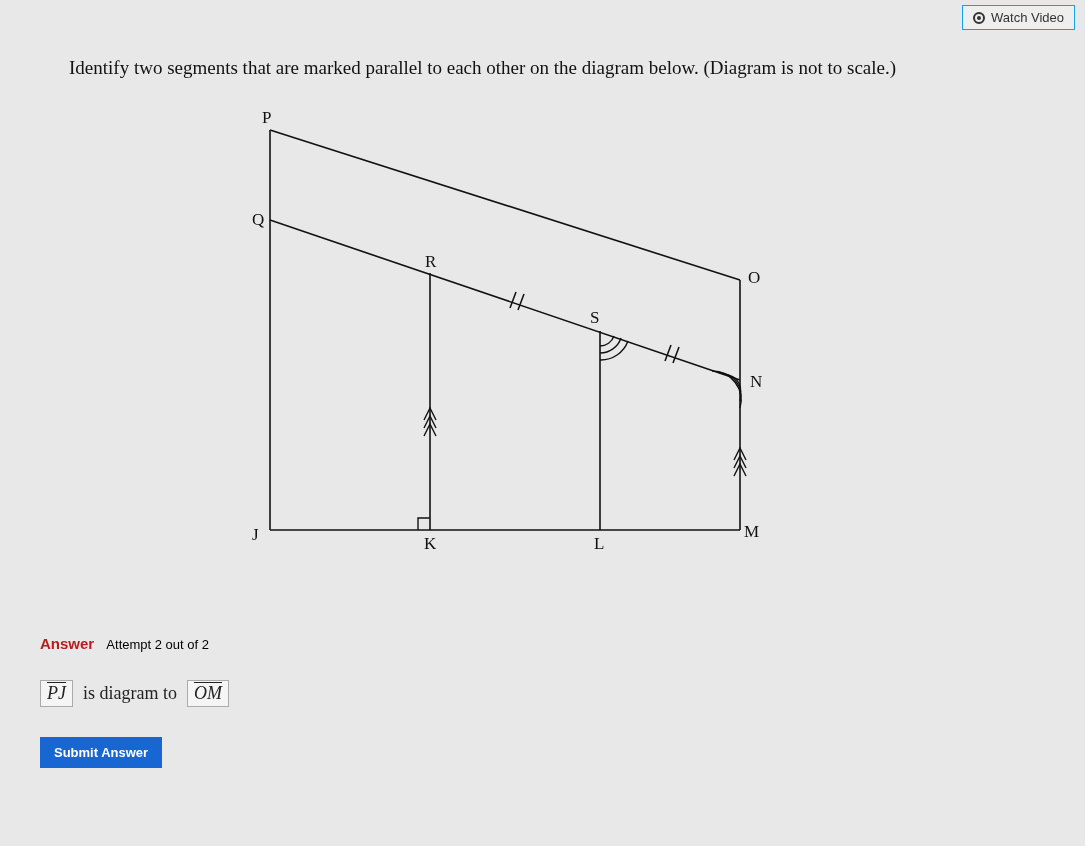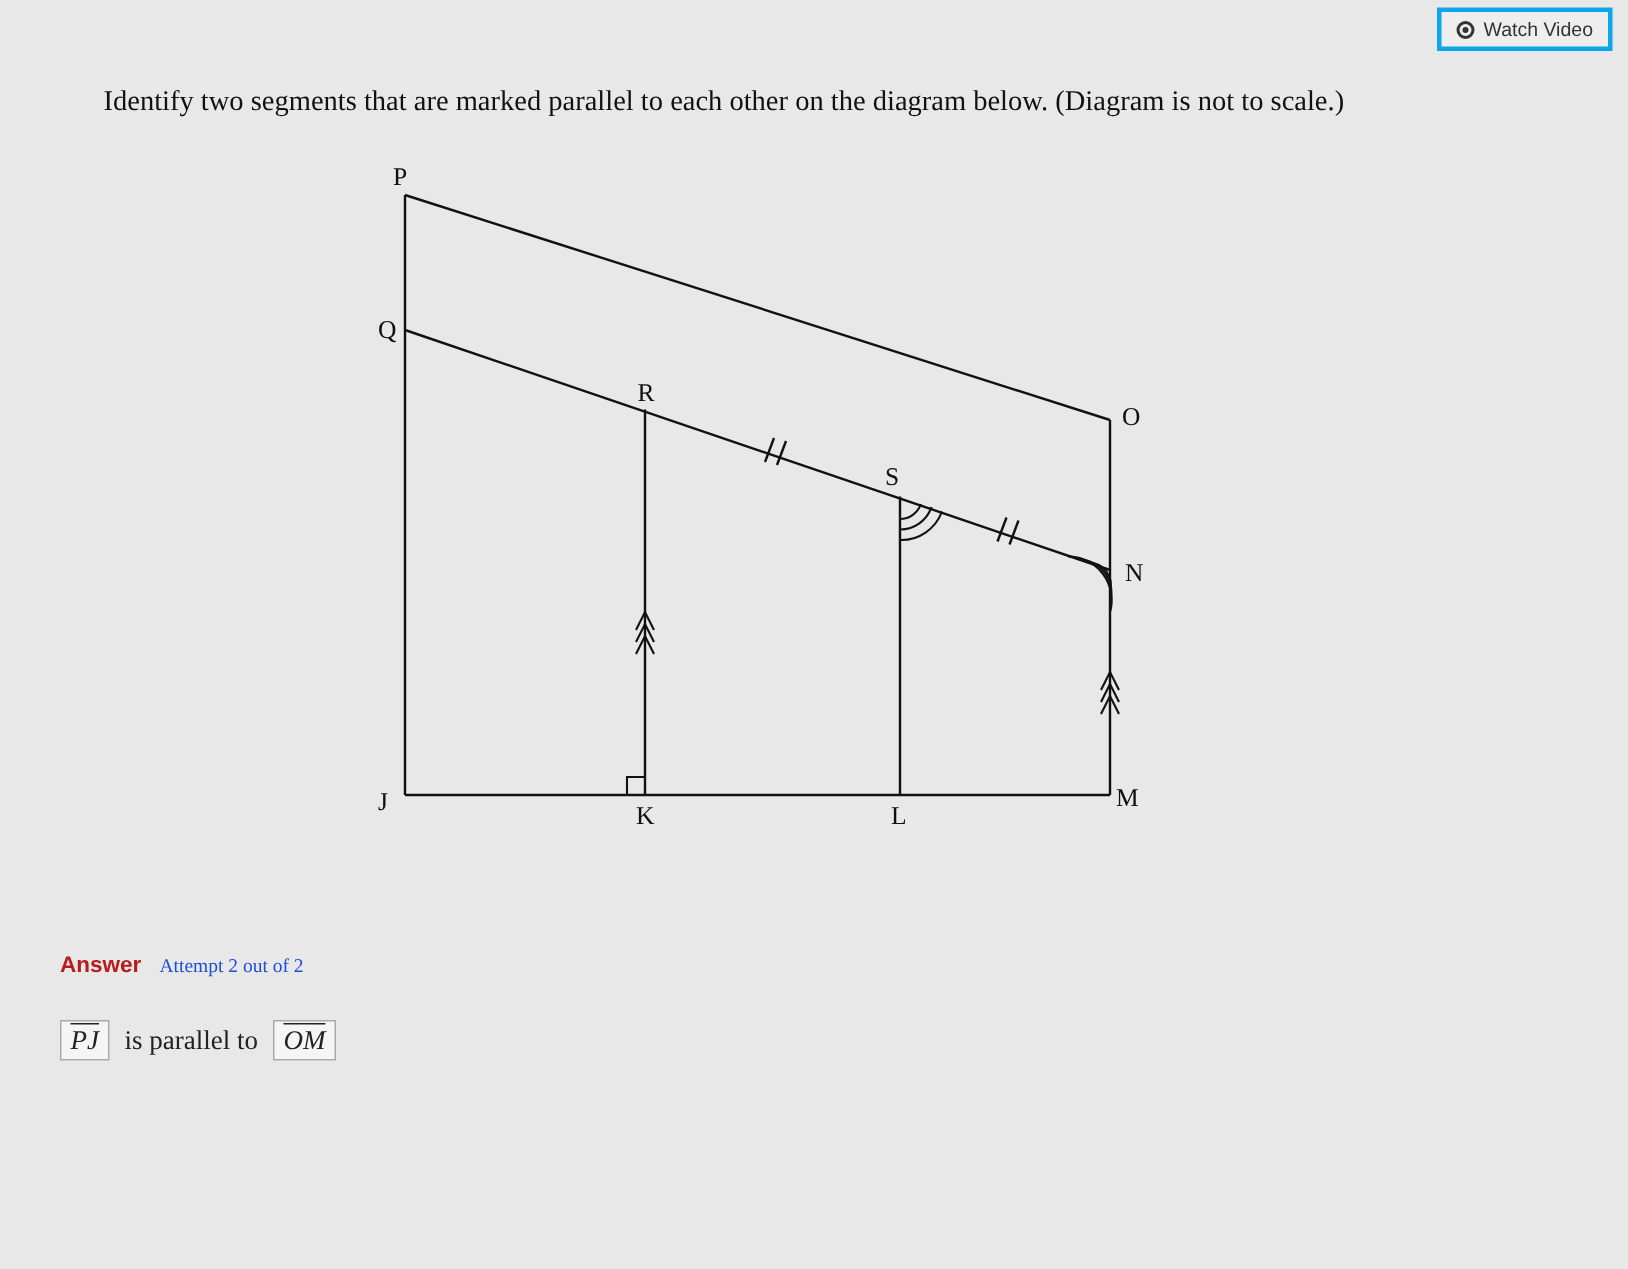--- a/index.html
+++ b/index.html
@@ -9,21 +9,21 @@
     background: #e8e8e8;
     width: 1085px;
     height: 846px;
     position: relative;
     color: #222;
   }
   .watch-video {
     position: absolute;
     top: 5px;
     right: 10px;
-    border: 3px solid #0ea5e9;
+    border: 1px solid #0ea5e9;
     padding: 4px 10px;
     font-family: Arial, sans-serif;
     font-size: 13px;
     display: flex;
     align-items: center;
     gap: 6px;
     background: #eee;
     color: #333;
     margin-left: 40px;
   }
@@ -66,21 +66,21 @@
     position: absolute;
     top: 635px;
     left: 40px;
     font-family: Arial, sans-serif;
   }
   .answer-block .hdr {
     font-size: 15px;
     color: #444;
   }
   .answer-block .hdr .bold { font-weight: bold; color: #b91c1c; }
-  .answer-block .hdr .light { color: #1d4ed8; margin-left: 8px; font-size: 13px; font-family: Liberation Serif, serif; }
+  .answer-block .hdr .light { color: #000000; margin-left: 8px; font-size: 13px; }
   .answer-line {
     margin-top: 28px;
     font-family: Georgia, serif;
     font-size: 18px;
     display: flex;
     align-items: center;
     gap: 10px;
     justify-content: flex-end;
   }
   .seg-box {
@@ -184,18 +184,21 @@
 
 <div class="answer-block">
   <div class="hdr">
     <span class="bold">Answer</span>
     <span class="light">Attempt 2 out of 2</span>
   </div>
   <div class="answer-line">
     <span class="seg-box">
       <span class="overline">PJ</span>
     </span>
-    <span>is parallel to</span>
+    <span>is diagram to</span>
     <span class="seg-box">
       <span class="overline">OM</span>
     </span>
   </div>
+  <button class="submit-btn">
+    <span>Submit Answer</span>
+  </button>
 </div>
 
 </body></html>

